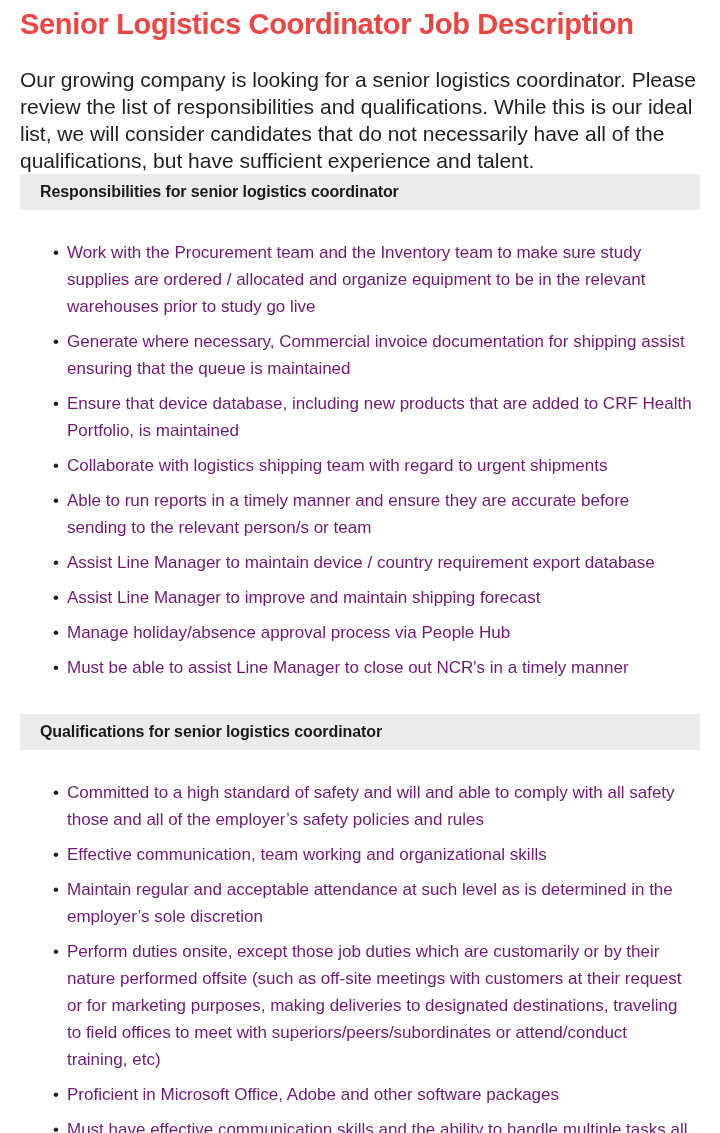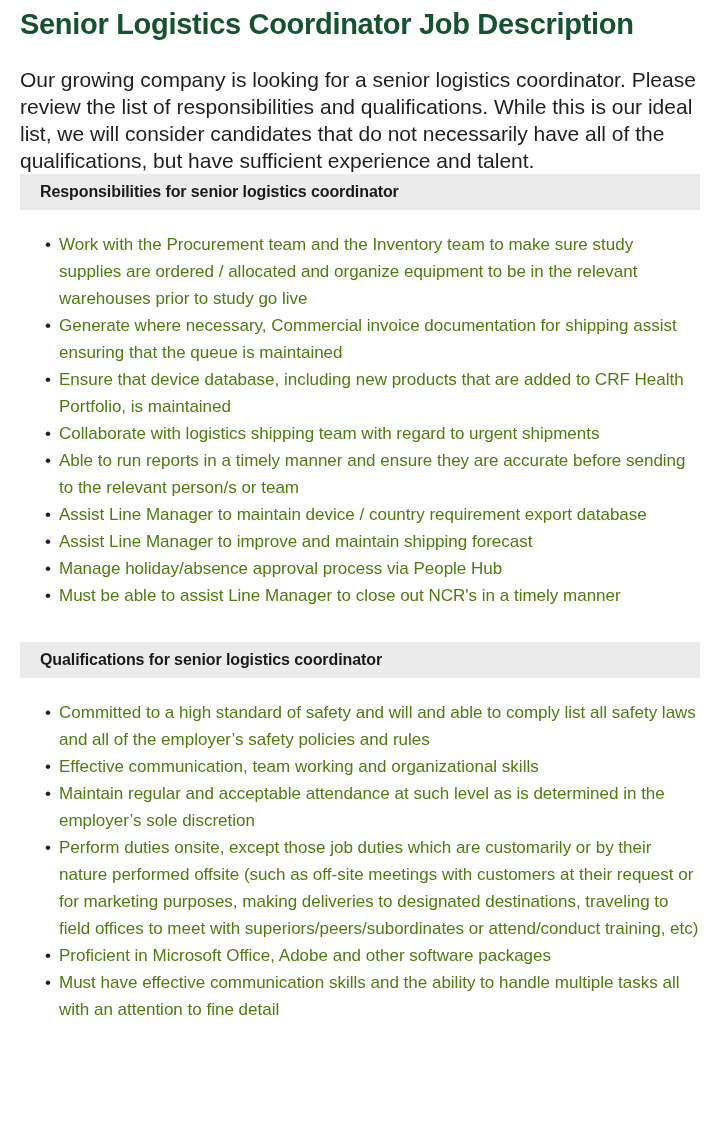--- a/index.html
+++ b/index.html
@@ -18,21 +18,21 @@
   .page {
     width: 720px;
     box-sizing: border-box;
     padding: 0 20px 0 20px;
   }
   .page-title {
     font-size: 29px;
     font-weight: bold;
     line-height: 36px;
     letter-spacing: -0.3px;
-    color: #14532d;
+    color: #ef4444;
     margin: 0;
     padding-top: 6px;
     white-space: nowrap;
   }
   .intro {
     font-size: 21px;
     line-height: 27px;
     color: #1f1f1f;
     margin: 0;
     padding-top: 24px;
@@ -59,23 +59,23 @@
   ul.bullets {
     list-style: none;
     margin: 0;
     padding: 0;
     padding-top: 21px;
   }
   ul.bullets li {
     position: relative;
     font-size: 17px;
     line-height: 27px;
-    color: #4d7c0f;
+    color: #701a75;
     padding-left: 39px;
-    margin: 0;
+    margin: 8px;
     max-width: 700px;
   }
   ul.bullets li::before {
     content: "\2022";
     position: absolute;
     left: 25px;
     top: 0;
     font-size: 17px;
     line-height: 27px;
     color: #1f1f1f;
@@ -102,21 +102,21 @@
       <li>Assist Line Manager to maintain device / country requirement export database</li>
       <li>Assist Line Manager to improve and maintain shipping forecast</li>
       <li>Manage holiday/absence approval process via People Hub</li>
       <li>Must be able to assist Line Manager to close out NCR's in a timely manner</li>
     </ul>
   </div>
 
   <div class="section sec-qualifications">
     <div class="section-header">Qualifications for senior logistics coordinator</div>
     <ul class="bullets">
-      <li>Committed to a high standard of safety and will and able to comply list all safety laws and all of the employer’s safety policies and rules</li>
+      <li>Committed to a high standard of safety and will and able to comply with all safety those and all of the employer’s safety policies and rules</li>
       <li>Effective communication, team working and organizational skills</li>
       <li>Maintain regular and acceptable attendance at such level as is determined in the employer’s sole discretion</li>
       <li>Perform duties onsite, except those job duties which are customarily or by their nature performed offsite (such as off-site meetings with customers at their request or for marketing purposes, making deliveries to designated destinations, traveling to field offices to meet with superiors/peers/subordinates or attend/conduct training, etc)</li>
       <li>Proficient in Microsoft Office, Adobe and other software packages</li>
       <li>Must have effective communication skills and the ability to handle multiple tasks all with an attention to fine detail</li>
     </ul>
   </div>
 
   <div class="spacer-bottom"></div>
 </div>

